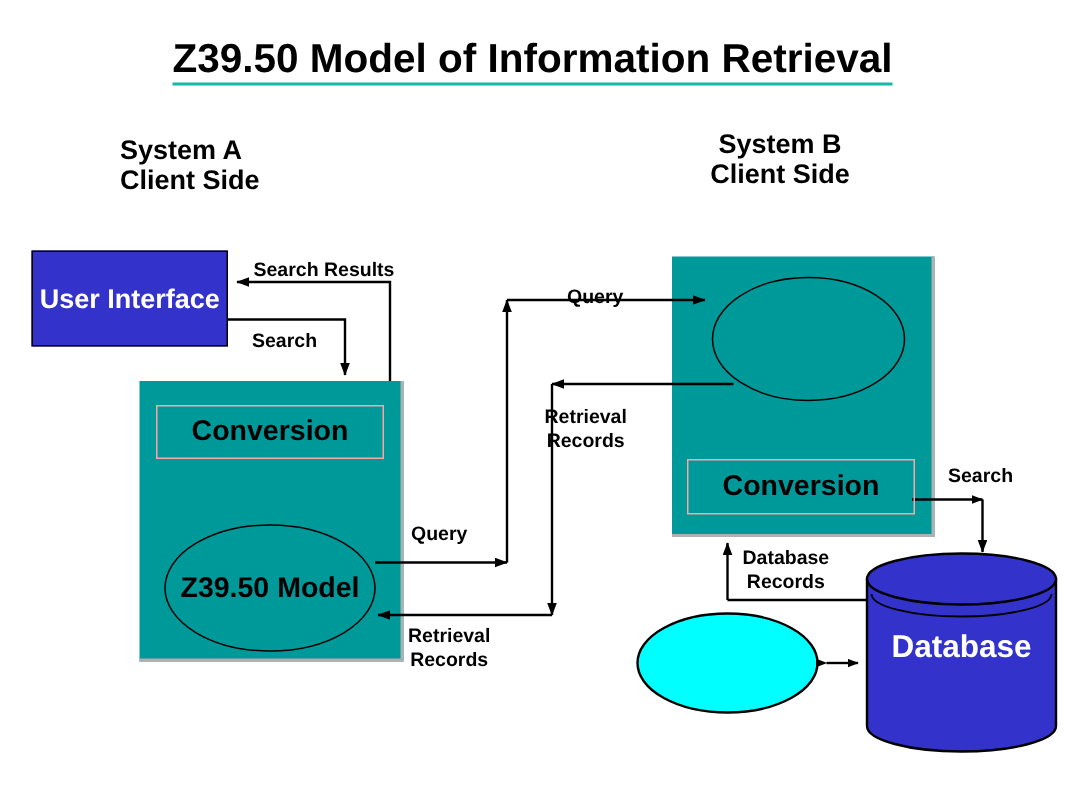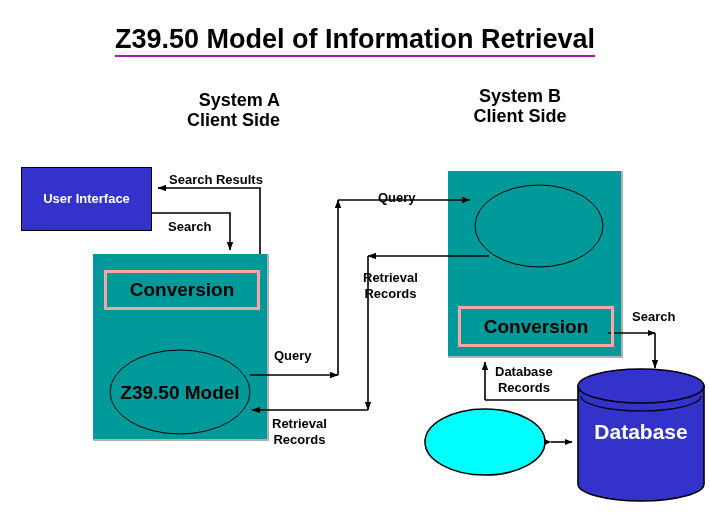--- a/index.html
+++ b/index.html
@@ -35,29 +35,29 @@
   #title {
     left: 0;
     top: 24px;
     width: 710px;
     text-align: center;
     font-size: 27px;
     font-weight: bold;
     letter-spacing: 0px;
   }
   #title span.t {
-    border-bottom: 2px solid #a21caf;
+    border-bottom: 2px solid #14b8a6;
     padding-bottom: 1px;
   }
   
   #sysA {
     left: 80px;
     top: 90px;
     width: 200px;
-    text-align: right;
+    text-align: left;
     font-size: 18px;
   }
   #sysB {
     left: 420px;
     top: 86px;
     width: 200px;
     text-align: center;
     font-size: 18px;
   }
   
@@ -70,21 +70,21 @@
     top: 167px;
     width: 131px;
     height: 64px;
     background: #3333cc;
     border: 1px solid #000000;
     display: flex;
     align-items: center;
     justify-content: center;
     text-align: center;
     color: #ffffff;
-    font-size: 13px;
+    font-size: 18px;
     font-weight: bold;
     line-height: 1.15;
   }
   #client-box {
     left: 93px;
     top: 254px;
     width: 176px;
     height: 187px;
     background: #009999;
     border-right: 2px solid #b0b0b0;
@@ -94,21 +94,21 @@
     left: 448px;
     top: 171px;
     width: 175px;
     height: 187px;
     background: #009999;
     border-right: 2px solid #b0b0b0;
     border-bottom: 2px solid #b0b0b0;
   }
   .conv-box {
     position: absolute;
-    border: 3px solid #fca5a5;
+    border: 1px solid #fca5a5;
     background: transparent;
     display: flex;
     align-items: center;
     justify-content: center;
     color: #000000;
     font-size: 19px;
     font-weight: bold;
   }
   #conv-client {
     left: 104px;

